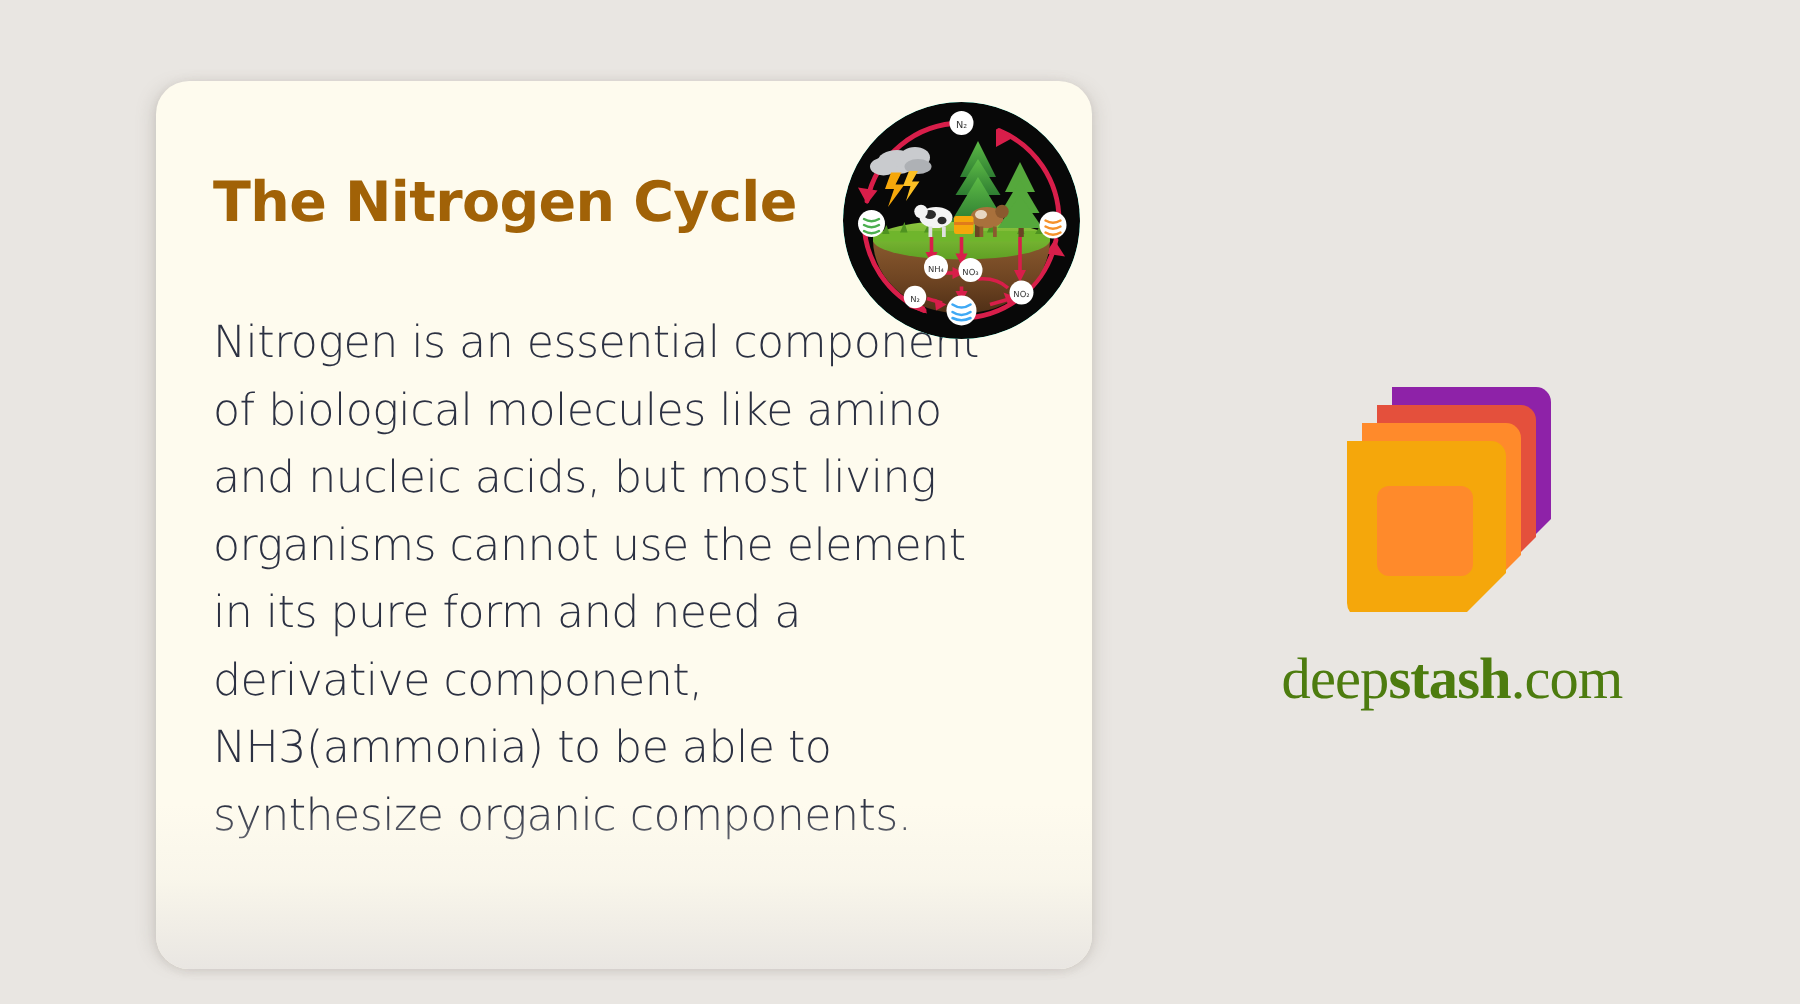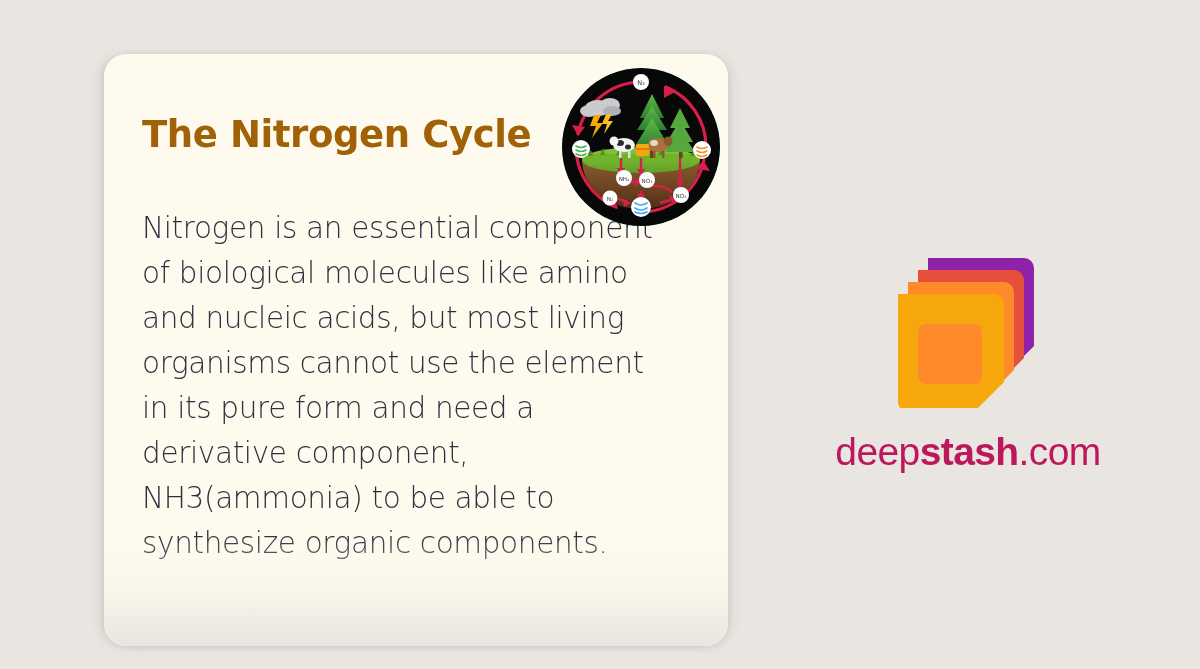--- a/index.html
+++ b/index.html
@@ -68,21 +68,21 @@
   }
 
   
   .cycle-badge {
     position: absolute;
     left: 422px;
     top: -46px;
     width: 158px;
     height: 158px;
     border-radius: 50%;
-    background: #0f766e;
+    background: #5eead4;
     overflow: hidden;
   }
   .cycle-svg { display: block; width: 158px; height: 158px; }
 
   
   .card-body {
     margin-top: 26px;
     font-family: "DejaVu Sans", sans-serif;
     font-size: 29.5px;
     line-height: 45px;
@@ -104,23 +104,23 @@
 
   .brand-logo {
     width: 172px;
     height: 160px;
     margin: 0 auto;
     display: block;
   }
 
   .brand-wordmark {
     margin-top: 22px;
-    font-family: Liberation Sans, sans-serif;
+    font-family: Liberation Serif, serif;
     font-size: 39px;
-    color: #be185d;
+    color: #4d7c0f;
     letter-spacing: -0.6px;
     white-space: nowrap;
   }
   .brand-wordmark .w-light  { font-weight: 300; }
   .brand-wordmark .w-bold   { font-weight: bold; }
   .brand-wordmark .w-tld    { font-weight: 300; }
 </style>
 </head>
 <body>
 

